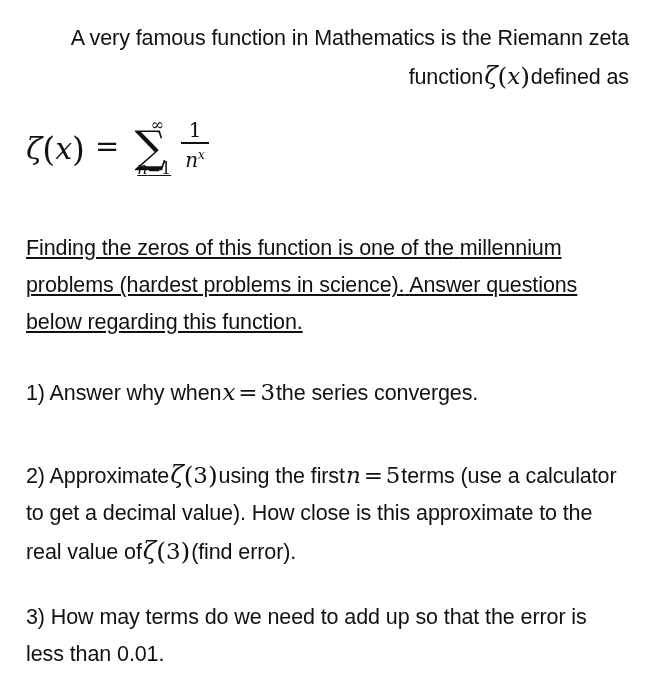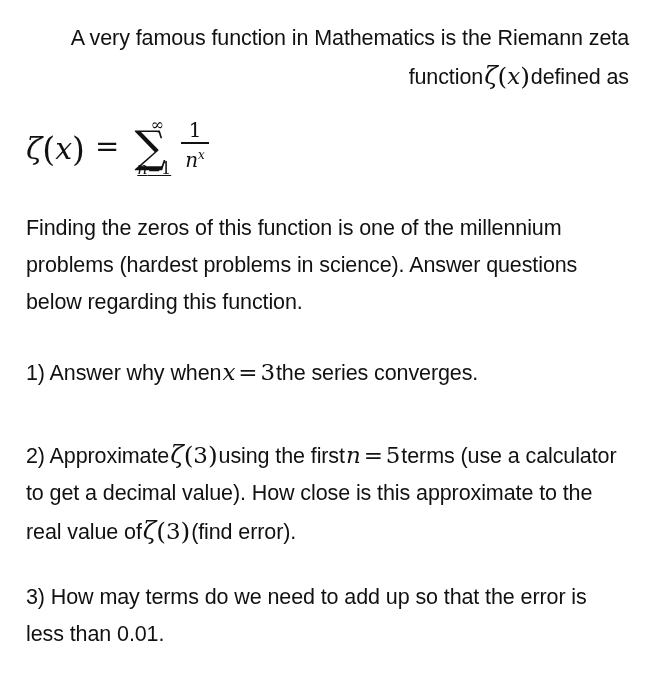--- a/index.html
+++ b/index.html
@@ -27,21 +27,21 @@
   .para {
     font-family: "Liberation Sans", sans-serif;
     font-size: 21.5px;
     line-height: 37px;
     color: #111111;
     letter-spacing: -0.1px;
     margin: 0;
   }
 
   .p-intro   { margin-top: 8px; text-align: right; }
-  .p-desc    { margin-top: 34px; }
+  .p-desc    { margin-top: 54px; text-decoration: underline; }
   .p-q1      { margin-top: 33px; }
   .p-q2      { margin-top: 44px; }
   .p-q3      { margin-top: 28px; }
 
   
   .math {
     font-family: "DejaVu Serif", "Liberation Serif", serif;
     font-style: italic;
     font-size: 23px;
     color: #111111;

